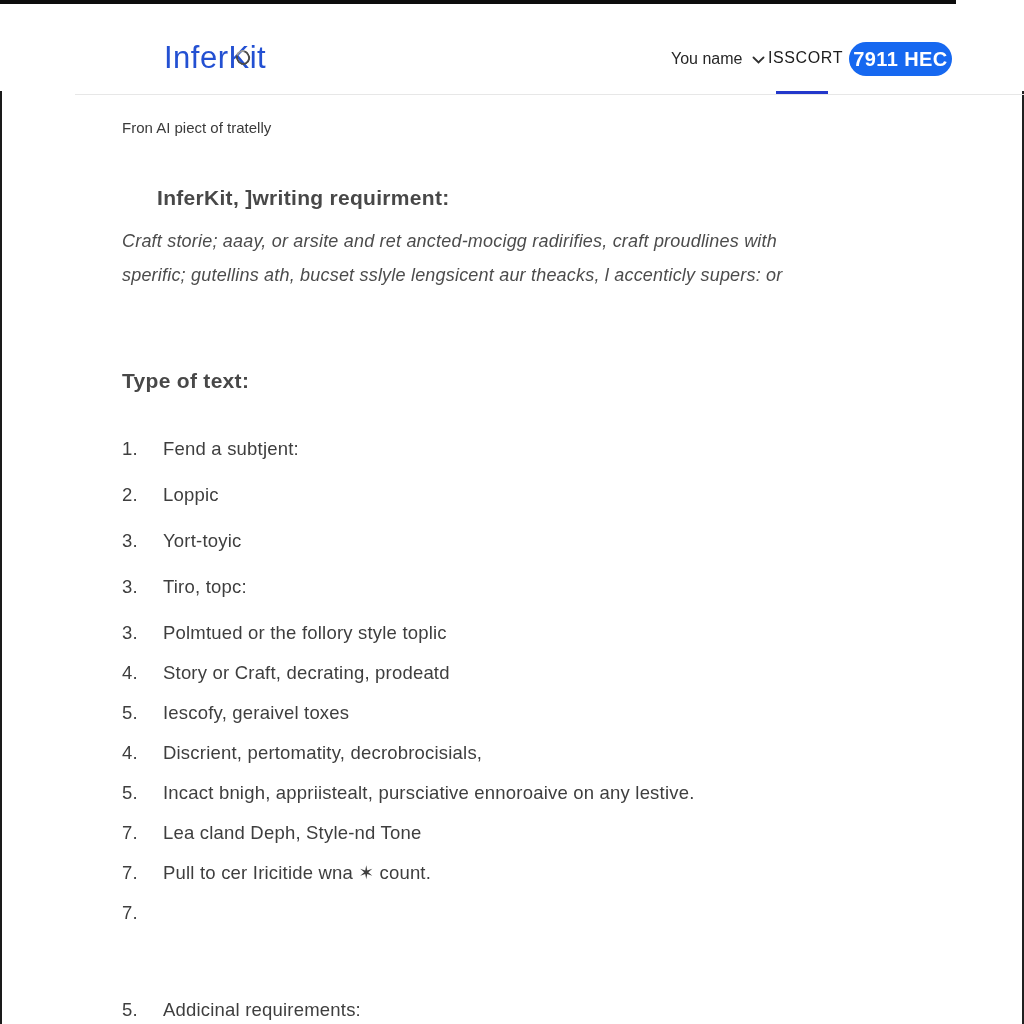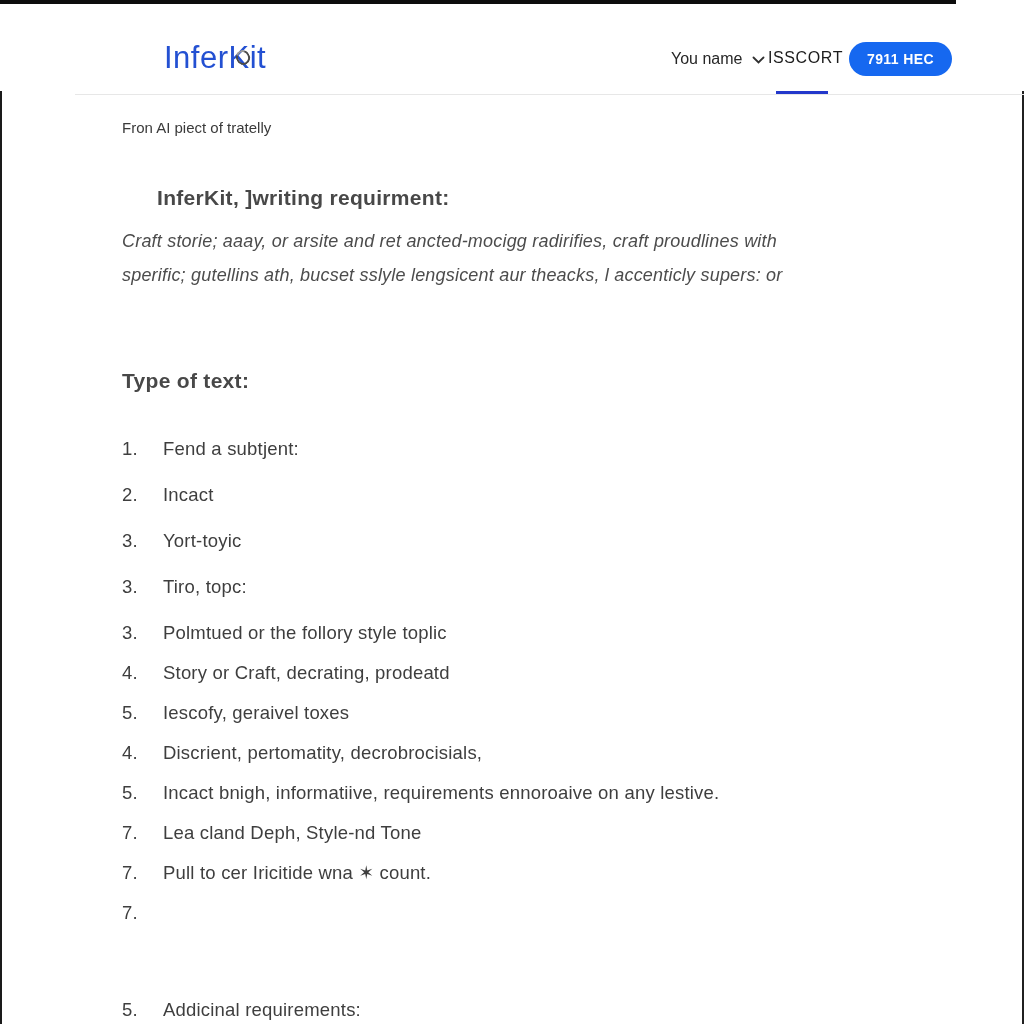--- a/index.html
+++ b/index.html
@@ -22,21 +22,21 @@
                border-top-color:#9a9a9a; transform:rotate(-30deg); }
   .user-menu { position:absolute; left:651px; top:45px; font-size:16px; color:#262626;
                cursor:pointer; display:flex; align-items:center; gap:10px;margin-left:20px; }
   .chevron { display:inline-block; margin-top:2px; }
   .nav-item { position:absolute; left:768px; top:45px; font-size:16px; color:#1c1c1c;
               letter-spacing:0.6px; cursor:pointer; }
   .tab-underline { position:absolute; left:776px; top:87px; width:52px; height:3px;
                    background:#2338cb; }
   .credits-btn { position:absolute; left:849px; top:38px; width:103px; height:34px;
                  background:#1668f0; border:none; border-radius:17px; color:#fff;
-                 font-size:14px; font-weight:bold; letter-spacing:0.4px; cursor:pointer;
+                 font-size:20px; font-weight:bold; letter-spacing:0.4px; cursor:pointer;
                  font-family:"Liberation Sans", sans-serif; }
 
   
   .tagline { position:absolute; left:122px; top:119px; font-size:15px; color:#3a3a3a; }
   .sec-title { position:absolute; left:122px; font-size:21px; color:#484848; letter-spacing:0.3px; }
   .sec1-title { top:186px;margin-left:35px; }
   .sec2-title { top:369px; }
   .sec1-body { position:absolute; left:122px; top:231px; width:810px; font-size:18px;
                color:#4c4c4c;font-style:italic; }
   .sec1-body div { height:33.5px; letter-spacing:0.2px; }
@@ -89,21 +89,21 @@
 
   <h2 class="sec-title sec2-title">Type of text:</h2>
 
   <div class="list">
     <div class="list-item gap-lg">
       <span class="num">1.</span>
       <span>Fend a subtjent:</span>
     </div>
     <div class="list-item gap-lg">
       <span class="num">2.</span>
-      <span>Incact</span>
+      <span>Loppic</span>
     </div>
     <div class="list-item gap-lg">
       <span class="num">3.</span>
       <span>Yort-toyic</span>
     </div>
     <div class="list-item gap-lg">
       <span class="num">3.</span>
       <span>Tiro, topc:</span>
     </div>
     <div class="list-item gap-sm">
@@ -117,21 +117,21 @@
     <div class="list-item gap-sm">
       <span class="num">5.</span>
       <span>Iescofy, geraivel toxes</span>
     </div>
     <div class="list-item gap-sm">
       <span class="num">4.</span>
       <span>Discrient, pertomatity, decrobrocisials,</span>
     </div>
     <div class="list-item gap-sm">
       <span class="num">5.</span>
-      <span>Incact bnigh, informatiive, requirements ennoroaive on any lestive.</span>
+      <span>Incact bnigh, appriistealt, pursciative ennoroaive on any lestive.</span>
     </div>
     <div class="list-item gap-sm">
       <span class="num">7.</span>
       <span>Lea cland Deph, Style-nd Tone</span>
     </div>
     <div class="list-item gap-sm">
       <span class="num">7.</span>
       <span>Pull to cer Iricitide wna ✶ count.</span>
     </div>
     <div class="list-item">

